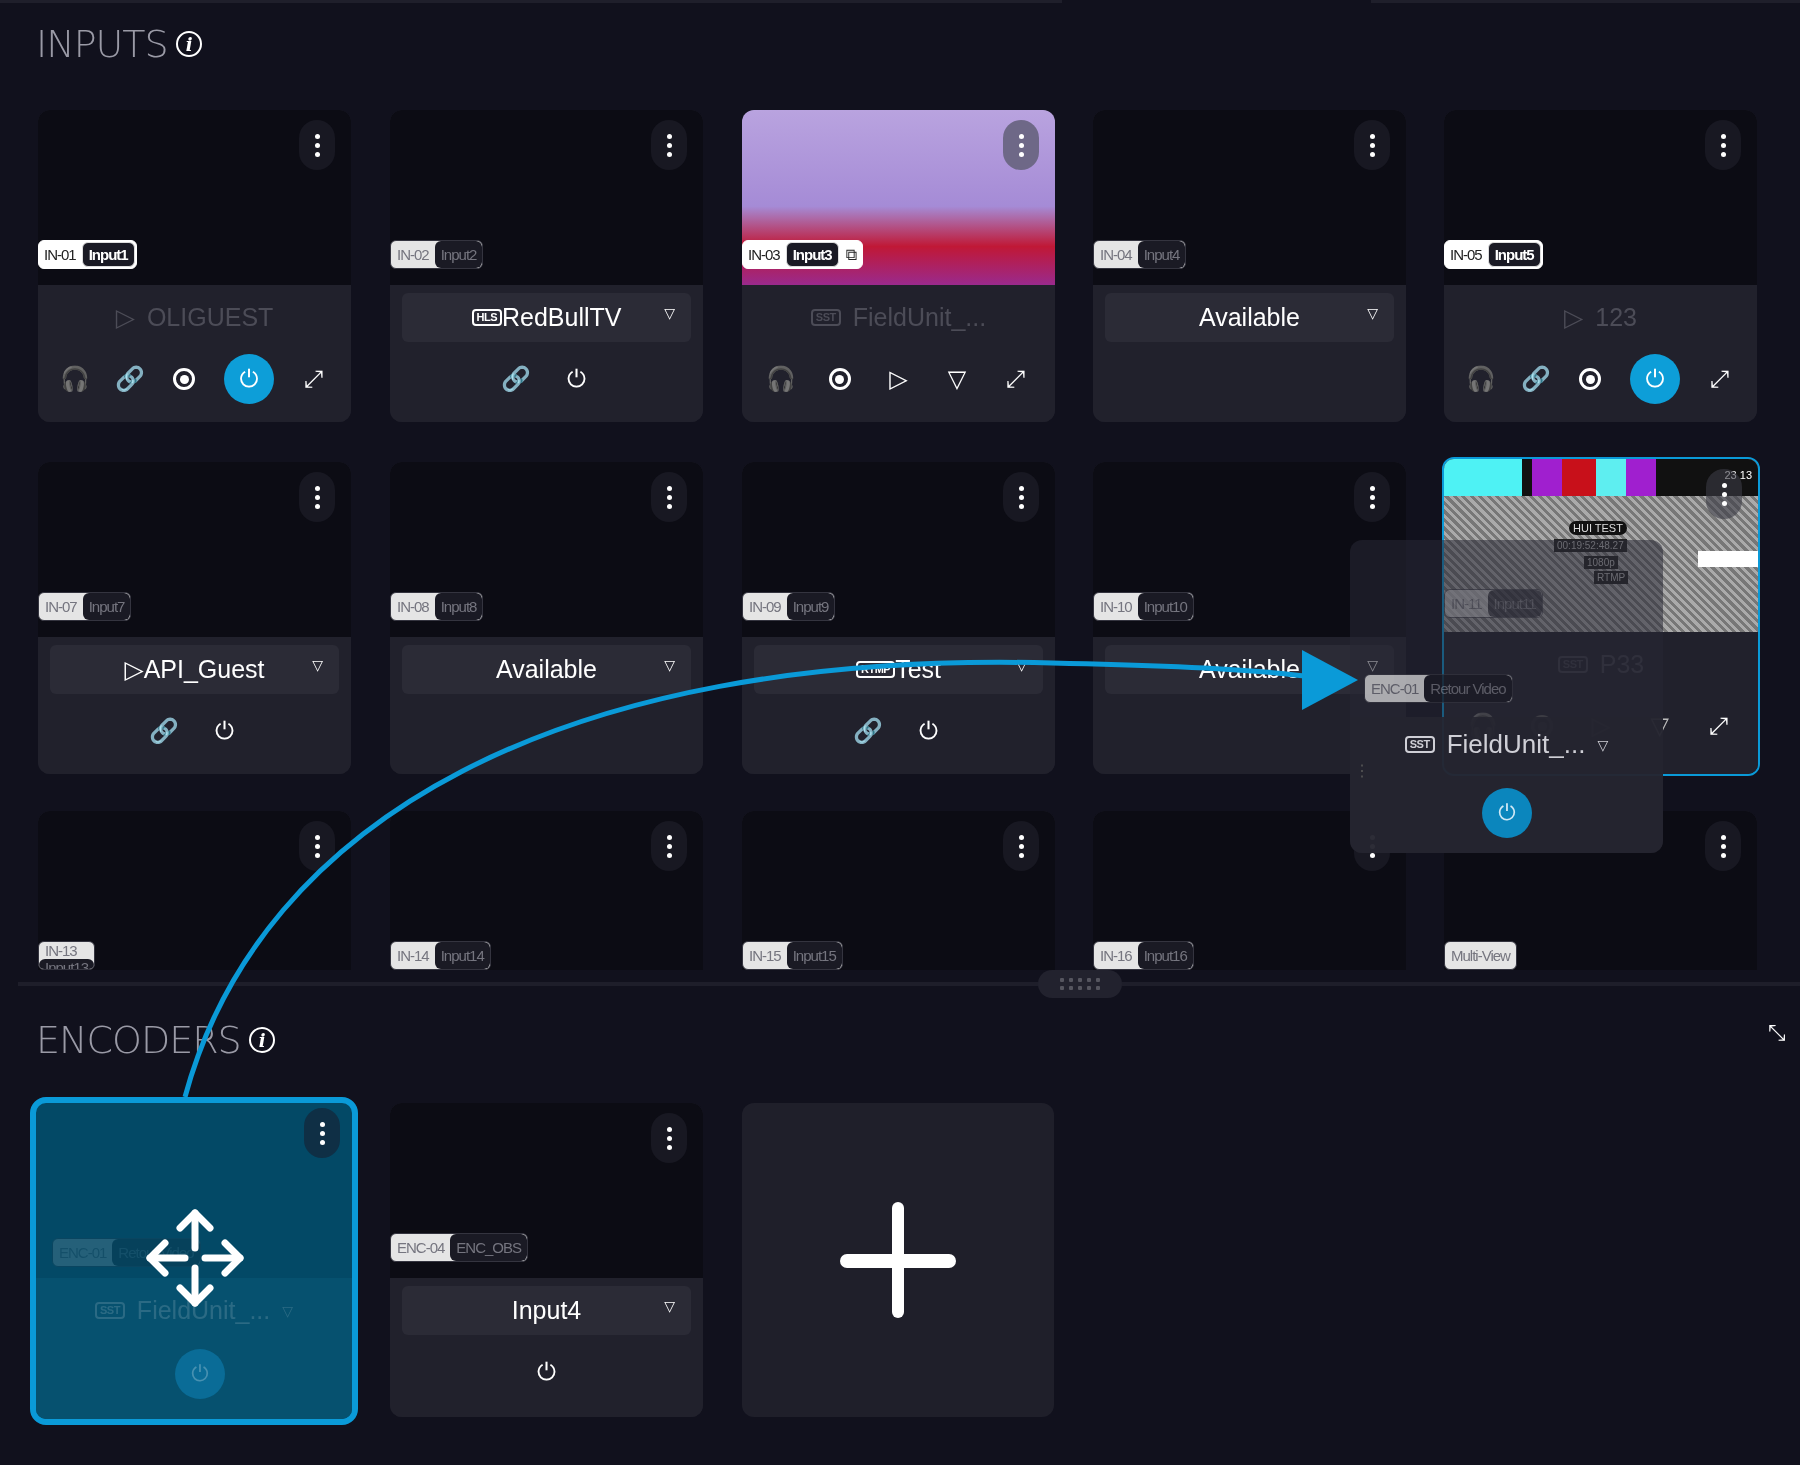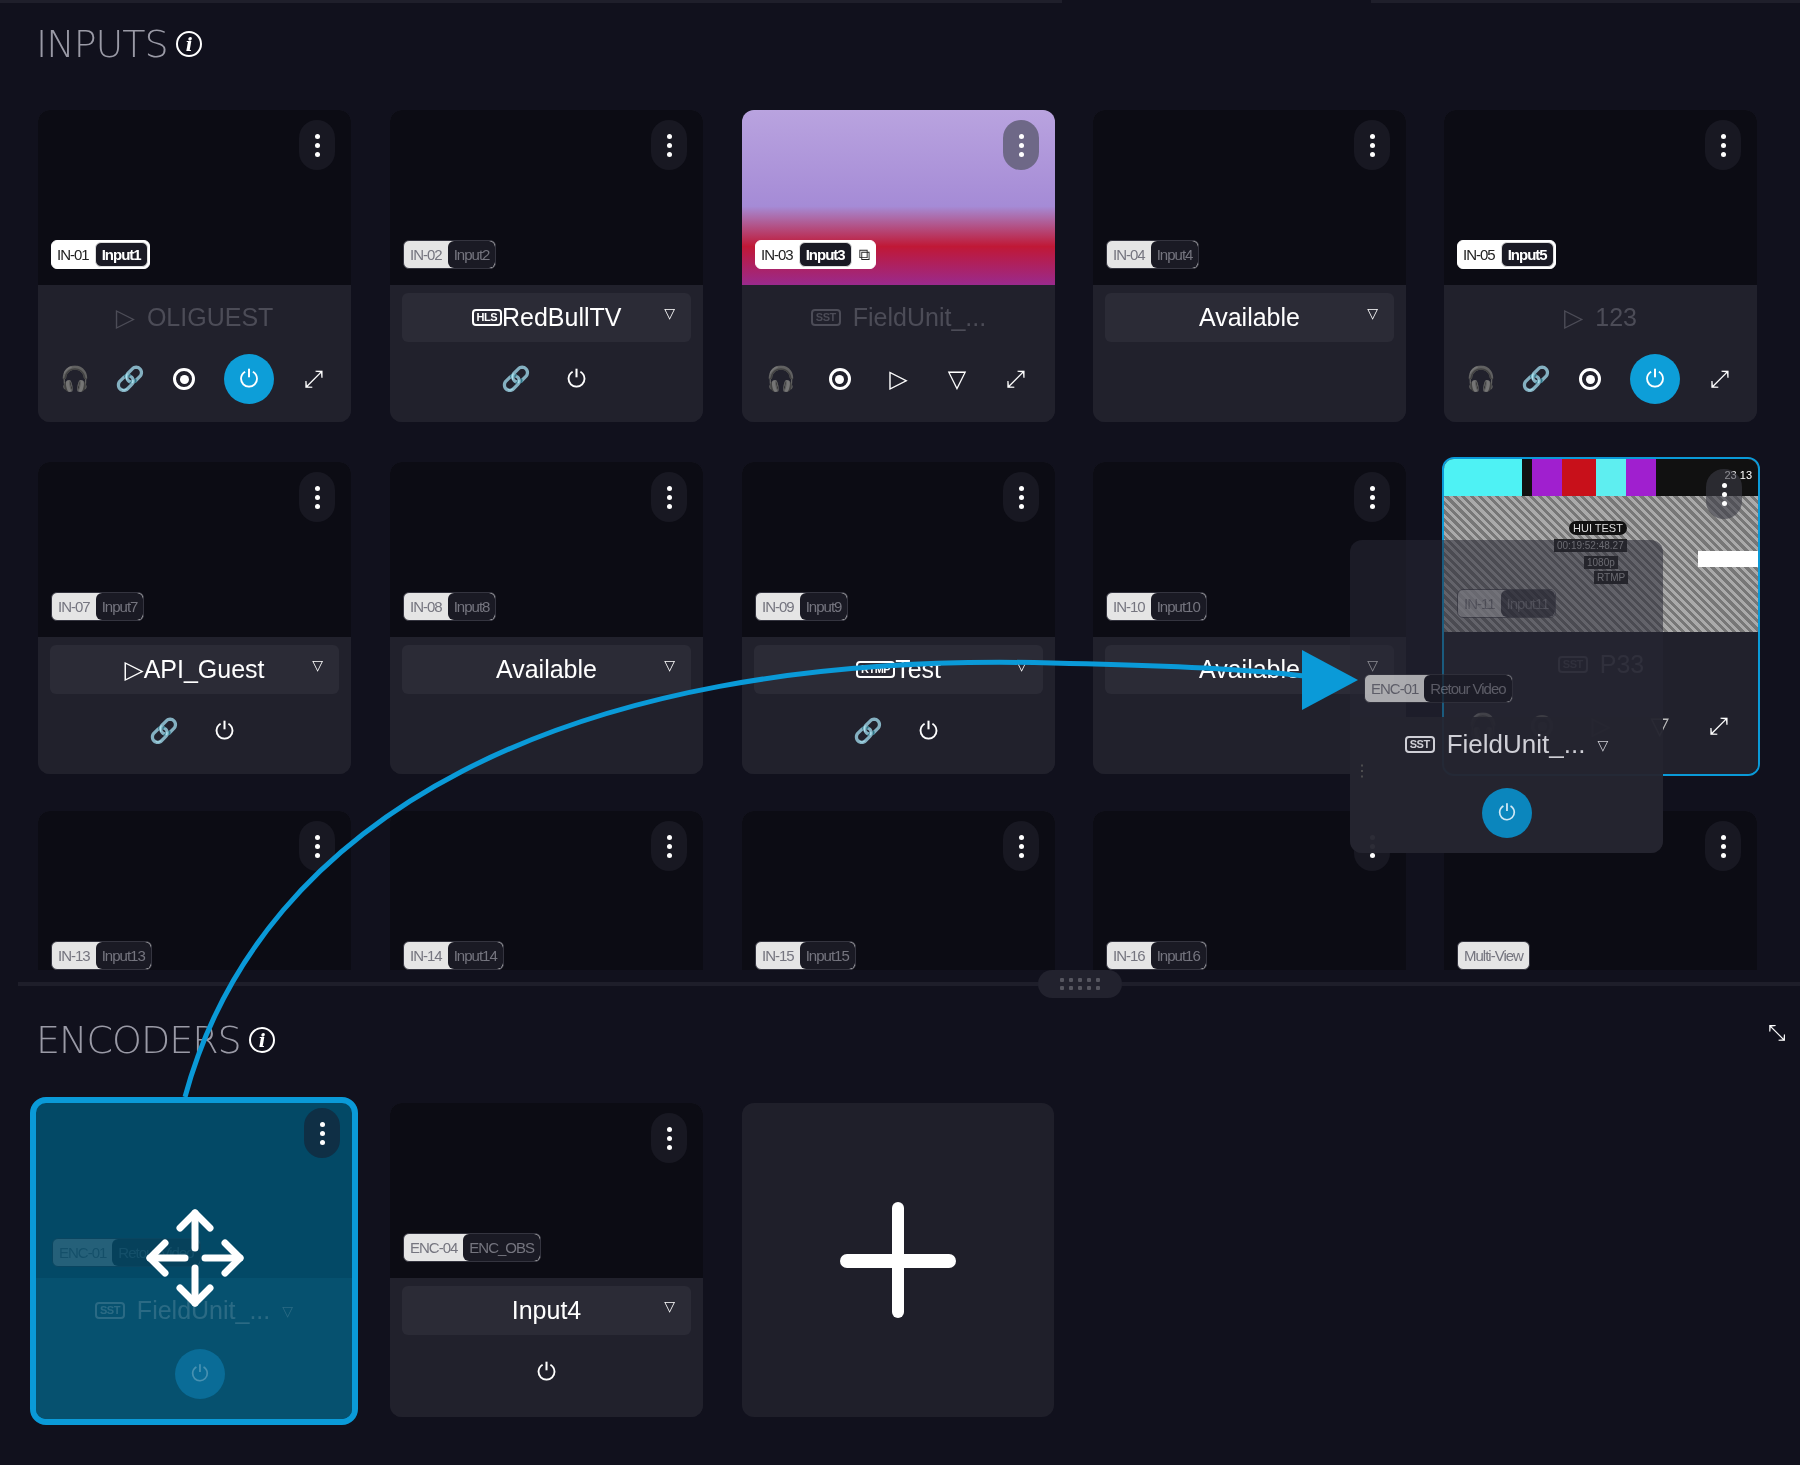--- a/index.html
+++ b/index.html
@@ -5,21 +5,21 @@
   html,body{margin:0;padding:0;}
   body{width:1800px;height:1465px;background:#11111d;position:relative;overflow:hidden;font-family:"Liberation Sans",sans-serif;color:#fff;}
   .topstrip{position:absolute;top:0;height:3px;background:#1f1f2b;}
   .section-title{position:absolute;font-family:"DejaVu Sans",sans-serif;font-weight:300;font-size:38px;color:#9a9aa6;letter-spacing:-1px;display:flex;align-items:center;gap:8px;}
   .section-title .info{width:26px;height:26px;border:2.5px solid #fff;border-radius:50%;color:#fff;font-size:18px;font-weight:bold;font-style:italic;display:flex;align-items:center;justify-content:center;font-family:"DejaVu Serif",serif;box-sizing:border-box;}
   .card{position:absolute;width:313px;height:312px;border-radius:12px;background:#21212c;overflow:hidden;}
   .card.cut{height:159px;border-radius:12px 12px 0 0;}
   .preview{position:absolute;left:0;top:0;right:0;height:175px;background:#0c0c14;}
   .kebab{position:absolute;right:16px;top:10px;width:36px;height:50px;border-radius:18px;background:#181822;display:flex;flex-direction:column;align-items:center;justify-content:center;gap:4px;}
   .kebab i{display:block;width:5px;height:5px;border-radius:50%;background:#fff;}
-  .badge{position:absolute;left:13px;top:130px;height:29px;display:flex;align-items:stretch;border-radius:6px;font-size:15px;letter-spacing:-1px;overflow:hidden;box-sizing:border-box;}
+  .badge{position:absolute;left:0;top:130px;height:29px;display:flex;align-items:stretch;border-radius:6px;font-size:15px;letter-spacing:-1px;overflow:hidden;box-sizing:border-box;}
   .badge.dim{background:#e5e5e5;border:1px solid #34343f;color:#75757f;}
   .badge.dim .id{padding:0 6px;display:flex;align-items:center;}
   .badge.dim .nm{background:#1a1a24;padding:0 6px;display:flex;align-items:center;border-radius:6px;}
   .badge.lit{background:#fff;color:#222;border:1px solid #fff;}
   .badge.lit .id{padding:0 5px;display:flex;align-items:center;}
   .badge.lit .nm{background:#1a1a24;color:#fff;padding:0 6px;display:flex;align-items:center;border-radius:6px;border:1px solid #ddd;margin:1px;font-weight:bold;}
   .badge.lit .ext{display:flex;align-items:center;padding:0 6px;font-size:16px;}
   .ctrl{position:absolute;left:0;right:0;top:175px;bottom:0;background:#21212c;}
   .dd{position:absolute;left:12px;right:12px;top:8px;height:49px;border-radius:6px;background:#2b2b36;display:flex;align-items:center;justify-content:center;font-size:25px;color:#fff;gap:0;}
   .dd .caret{position:absolute;right:16px;top:12px;font-size:14px;color:#fff;}
@@ -320,21 +320,21 @@
   </div>
 </div>
 
 <div class="card cut" style="left:38px;top:811px;">
   <div class="preview"></div>
   <div class="kebab">
       <i></i>
       <i></i>
       <i></i>
     </div>
-  <div class="badge dim" style="top:130px;">
+  <div class="badge dim" style="top:130px;flex-direction:column;">
       <span class="id">IN-13</span>
       <span class="nm">Input13</span>
     </div>
 </div>
 <div class="card cut" style="left:390px;top:811px;">
   <div class="preview"></div>
   <div class="kebab">
       <i></i>
       <i></i>
       <i></i>

